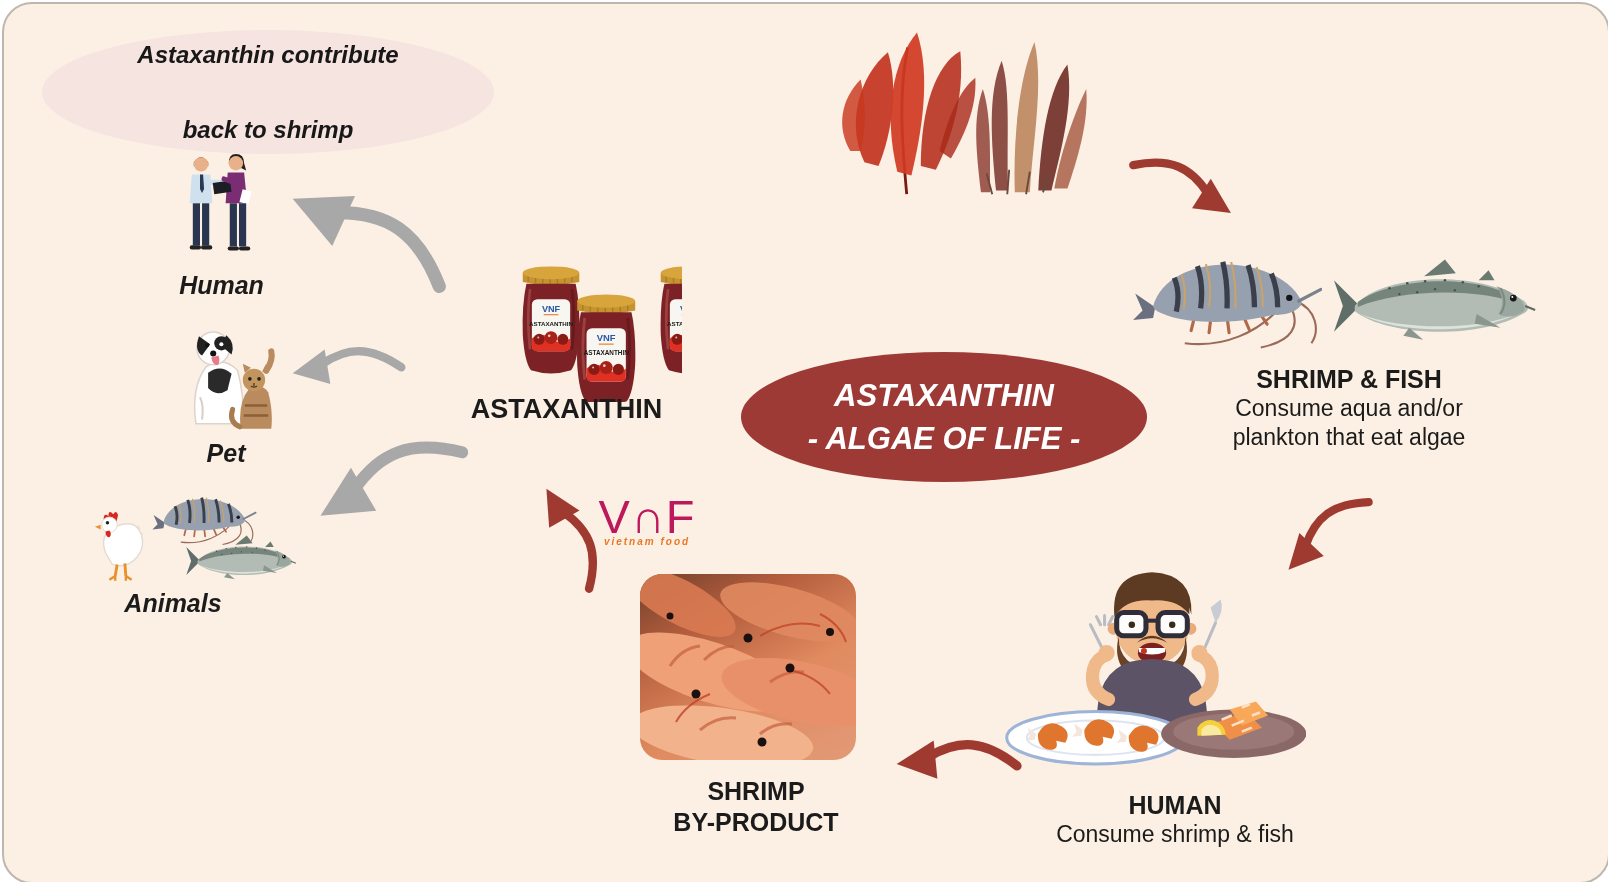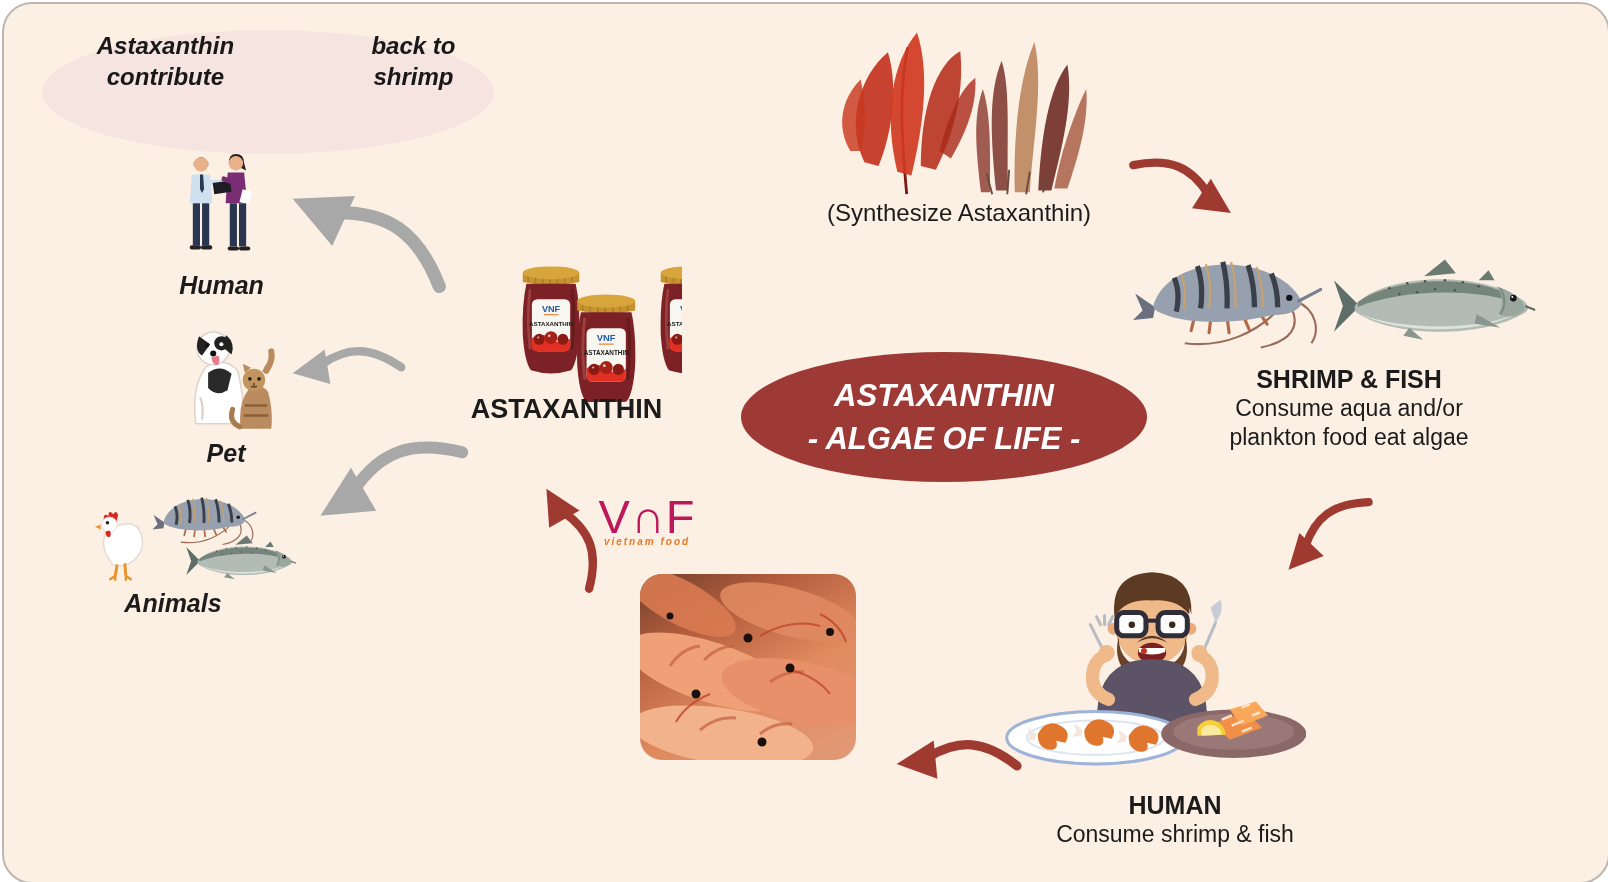--- a/index.html
+++ b/index.html
@@ -8,21 +8,21 @@
     background:#fcf0e4;border:2px solid #bdb7b0;border-radius:30px;
     overflow:hidden;font-family:"Liberation Sans",sans-serif;color:#1b1b1b;
   }
   .abs{position:absolute;}
   .lbl{position:absolute;text-align:center;color:#1b1b1b;}
   .t-bold{font-weight:700;font-size:25px;line-height:30px;}
   .t-reg{font-weight:400;font-size:23px;line-height:29px;}
   .t-bi{font-weight:700;font-style:italic;font-size:25px;line-height:31px;}
   .bubble{
     left:38px;top:26px;width:452px;height:124px;border-radius:50%;
-    background:#f6e4e0;display:flex;flex-direction:row;justify-content:center;
+    background:#f6e4e0;display:flex;flex-direction:column;justify-content:center;
     text-align:center;font-weight:700;font-style:italic;font-size:24px;line-height:31px;color:#181818;gap:44px;
   }
   .center-ellipse{
     left:737px;top:348px;width:406px;height:130px;border-radius:50%;
     background:#9d3a36;display:flex;flex-direction:column;justify-content:center;
     text-align:center;color:#ffffff;font-weight:700;font-style:italic;
     font-size:31px;line-height:43px;
   }
   .arrow{color:#9f3a31;overflow:visible;}
   .arrow.gray{color:#a8a8a8;}
@@ -272,37 +272,36 @@
 
   <div class="abs center-ellipse">
     <div>ASTAXANTHIN</div>
     <div>- ALGAE OF LIFE -</div>
   </div>
 
   <svg class="abs" style="left:795px;top:6px" width="300" height="188" viewBox="0 0 300 200">
       <use href="#sym-algae"></use>
     </svg>
   <div class="lbl" style="left:790px;top:194px;width:330px">
-    <div class="t-reg" style="font-size:24px">(Synthesize Astaxanthin)</div>
   </div>
 
   <svg class="abs arrow" style="left:1126px;top:140px;transform:rotate(38deg) scaleX(-1)" width="112" height="82" viewBox="0 0 200 100">
       <use href="#sym-arrow"></use>
     </svg>
 
   <svg class="abs" style="left:1128px;top:243px" width="190" height="108" viewBox="0 0 180 100">
       <use href="#sym-shrimp"></use>
     </svg>
   <svg class="abs" style="left:1326px;top:248px" width="218" height="108" viewBox="0 0 220 100">
       <use href="#sym-salmon"></use>
     </svg>
   <div class="lbl" style="left:1204px;top:360px;width:282px">
     <div class="t-bold">SHRIMP &amp; FISH</div>
     <div class="t-reg">Consume aqua and/or</div>
-    <div class="t-reg">plankton food eat algae</div>
+    <div class="t-reg">plankton that eat algae</div>
   </div>
 
   <svg class="abs arrow" style="left:1266px;top:486px;transform:rotate(-52deg)" width="108" height="86" viewBox="0 0 200 100">
       <use href="#sym-arrow"></use>
     </svg>
 
   <svg class="abs" style="left:992px;top:542px" width="310" height="222" viewBox="0 0 300 220">
       <use href="#sym-eatingman"></use>
     </svg>
   <div class="lbl" style="left:1040px;top:786px;width:262px">
@@ -324,20 +323,24 @@
       <path d="M30,92 q12,-18 30,-20 M64,86 q14,-14 30,-14 M130,108 q16,-12 34,-10 M60,156 q16,-14 36,-12 M120,160 q14,-12 32,-10" stroke="#c65f3e" stroke-width="3" fill="none" opacity="0.7"></path>
       <path d="M120,62 q30,-18 60,-10 M150,96 q26,6 40,24 M70,120 q-24,10 -34,28 M180,40 q20,10 26,28" stroke="#c0452a" stroke-width="2" fill="none" opacity="0.8"></path>
       <circle cx="108" cy="64" r="4.5" fill="#1a1010"></circle>
       <circle cx="56" cy="120" r="4.5" fill="#1a1010"></circle>
       <circle cx="150" cy="94" r="4.5" fill="#1a1010"></circle>
       <circle cx="190" cy="58" r="4" fill="#1a1010"></circle>
       <circle cx="122" cy="168" r="4.5" fill="#1a1010"></circle>
       <circle cx="30" cy="42" r="3.5" fill="#1a1010"></circle>
     </svg>
   </div>
+  <div class="lbl" style="left:650px;top:772px;width:204px">
+    <div class="t-bold" style="line-height:31px">SHRIMP</div>
+    <div class="t-bold" style="line-height:31px">BY-PRODUCT</div>
+  </div>
 
   <svg class="abs arrow" style="left:512px;top:488px;transform:rotate(55deg)" width="112" height="86" viewBox="0 0 200 100">
       <use href="#sym-arrow"></use>
     </svg>
 
   <div class="abs logo">
     <div class="vnf">V∩F</div>
     <div class="tag">vietnam food</div>
   </div>
 

